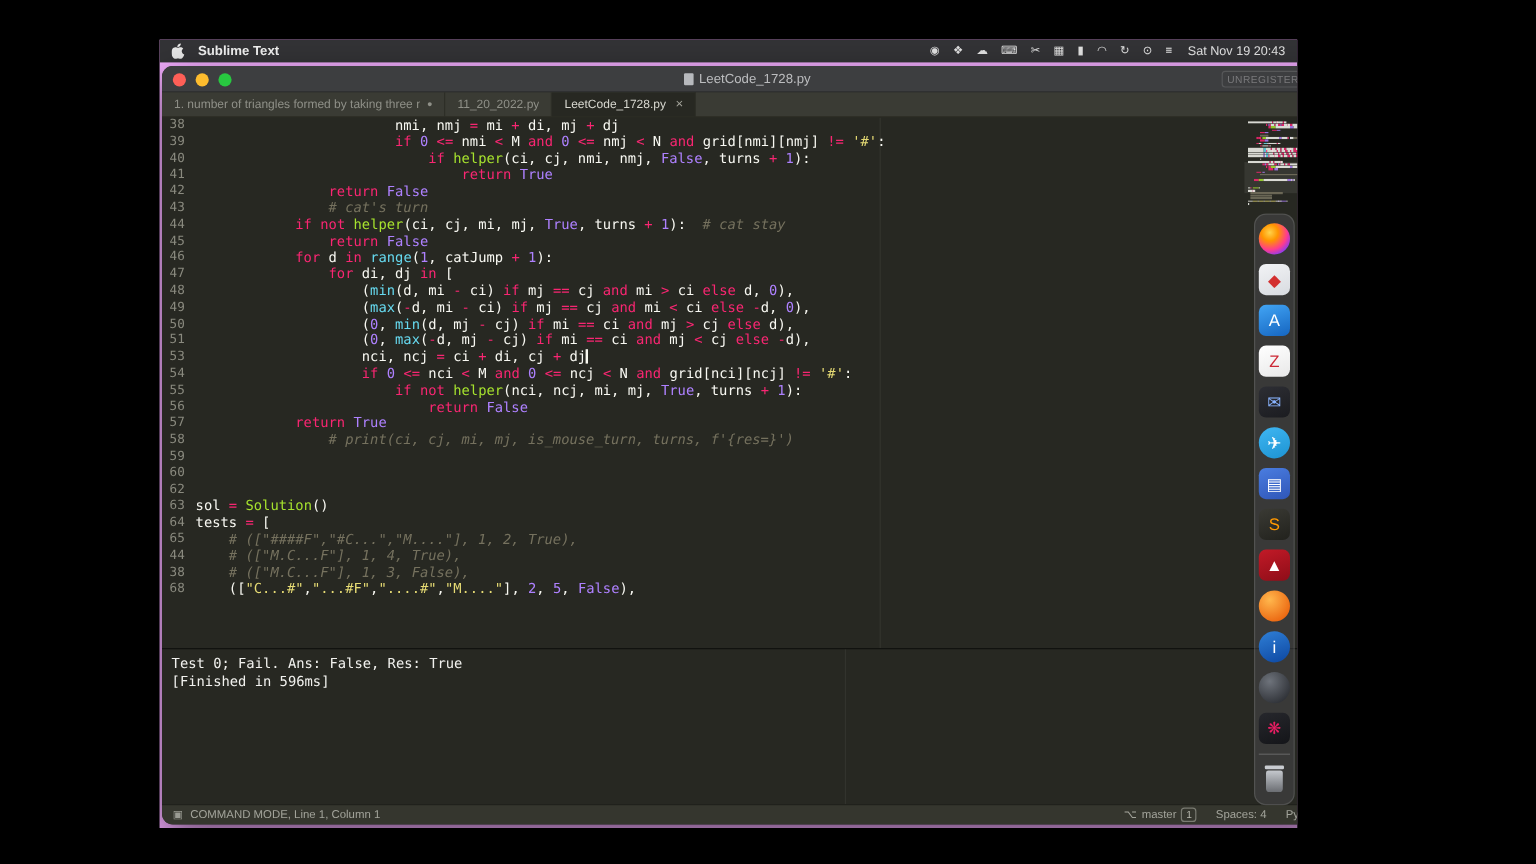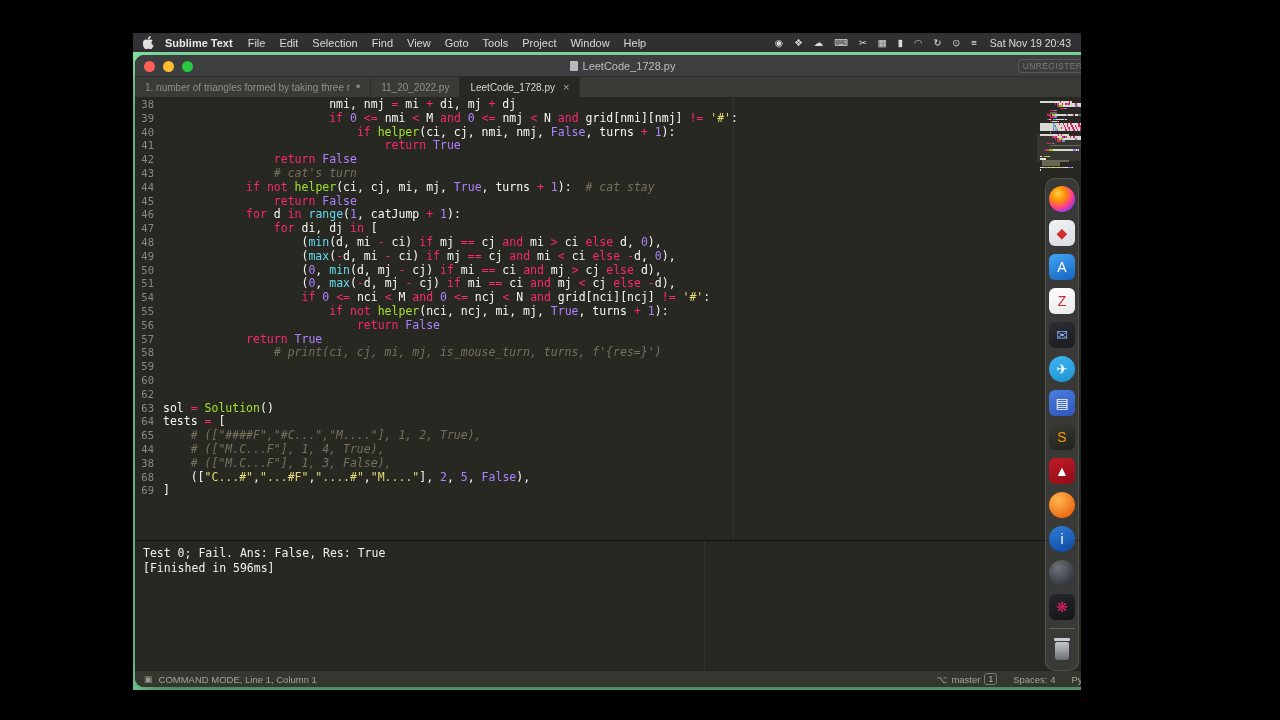--- a/index.html
+++ b/index.html
@@ -1,20 +1,20 @@
 <!DOCTYPE html>
 <html><head>
 <meta charset="utf-8">
 <style>
   * { margin:0; padding:0; box-sizing:border-box; }
   html,body { width:1280px; height:720px; background:#000; overflow:hidden; }
   body { font-family:"Liberation Sans", sans-serif; }
 
   .stage { position:relative; width:1280px; height:720px; background:#000; }
-  .screen { position:absolute; left:133px; top:33px; width:948px; height:657px; background:#86efac; overflow:hidden; }
+  .screen { position:absolute; left:133px; top:33px; width:948px; height:657px; background:#f0abfc; overflow:hidden; }
 
   
   .menubar { position:absolute; top:0; left:0; right:0; height:19px; background:#333336;
              display:flex; align-items:center; padding:0 10px; color:#e6e6e6; font-size:11px; }
   .apple { display:flex; align-items:center; }
   .appname { font-weight:bold; margin:0 8px 0 11px; color:#f2f2f2; }
   .mitem { margin:0 7px; color:#e0e0e0; }
   .mright { margin-left:auto; display:flex; align-items:center; gap:11px; font-size:9.5px; color:#e3e3e3; }
   .sicon { display:inline-block; line-height:1; }
   .clock { font-size:10.5px; margin-left:2px; white-space:nowrap; }
@@ -99,32 +99,20 @@
 
     <div class="menubar">
       <span class="apple">
         <span style="display:inline-flex;">
           <svg width="11" height="13" viewBox="0 0 170 200">
               <path fill="#e8e8e8" d="M150 70c-20 12-26 38-10 58 6 8 14 14 24 16-4 14-10 26-18 37-8 12-17 24-31 24-13 0-17-8-33-8s-20 8-33 8c-14 0-24-13-33-25C-2 152-10 104 8 76c9-14 24-23 40-23 13 0 25 8 33 8s21-9 35-9c12 0 24 5 34 18zM119 0c2 14-4 27-12 37-8 9-21 16-33 15-2-13 5-27 13-35C95 8 108 1 119 0z"></path>
             </svg>
         </span>
       </span>
       <span class="appname">Sublime Text</span>
-      <span id="menu-items" style="display:flex;">
-          <span class="mitem">File</span>
-          <span class="mitem">Edit</span>
-          <span class="mitem">Selection</span>
-          <span class="mitem">Find</span>
-          <span class="mitem">View</span>
-          <span class="mitem">Goto</span>
-          <span class="mitem">Tools</span>
-          <span class="mitem">Project</span>
-          <span class="mitem">Window</span>
-          <span class="mitem">Help</span>
-        </span>
       <span class="mright">
         <span id="menu-status" style="display:flex; align-items:center; gap:11px;">
             <span class="sicon">◉</span>
             <span class="sicon">❖</span>
             <span class="sicon">☁</span>
             <span class="sicon">⌨</span>
             <span class="sicon">✂</span>
             <span class="sicon">▦</span>
             <span class="sicon">▮</span>
             <span class="sicon">◠</span>
@@ -178,35 +166,35 @@
             <div class="cl"><span class="ln">42</span><span class="ct"><span class="tok-p">                </span><span class="tok-k">return</span><span class="tok-p"> </span><span class="tok-n">False</span></span></div>
             <div class="cl"><span class="ln">43</span><span class="ct"><span class="tok-p">                </span><span class="tok-c"># cat's turn</span></span></div>
             <div class="cl"><span class="ln">44</span><span class="ct"><span class="tok-p">            </span><span class="tok-k">if</span><span class="tok-p"> </span><span class="tok-k">not</span><span class="tok-p"> </span><span class="tok-g">helper</span><span class="tok-p">(ci, cj, mi, mj, </span><span class="tok-n">True</span><span class="tok-p">, turns </span><span class="tok-k">+</span><span class="tok-p"> </span><span class="tok-n">1</span><span class="tok-p">):  </span><span class="tok-c"># cat stay</span></span></div>
             <div class="cl"><span class="ln">45</span><span class="ct"><span class="tok-p">                </span><span class="tok-k">return</span><span class="tok-p"> </span><span class="tok-n">False</span></span></div>
             <div class="cl"><span class="ln">46</span><span class="ct"><span class="tok-p">            </span><span class="tok-k">for</span><span class="tok-p"> d </span><span class="tok-k">in</span><span class="tok-p"> </span><span class="tok-f">range</span><span class="tok-p">(</span><span class="tok-n">1</span><span class="tok-p">, catJump </span><span class="tok-k">+</span><span class="tok-p"> </span><span class="tok-n">1</span><span class="tok-p">):</span></span></div>
             <div class="cl"><span class="ln">47</span><span class="ct"><span class="tok-p">                </span><span class="tok-k">for</span><span class="tok-p"> di, dj </span><span class="tok-k">in</span><span class="tok-p"> [</span></span></div>
             <div class="cl"><span class="ln">48</span><span class="ct"><span class="tok-p">                    (</span><span class="tok-f">min</span><span class="tok-p">(d, mi </span><span class="tok-k">-</span><span class="tok-p"> ci) </span><span class="tok-k">if</span><span class="tok-p"> mj </span><span class="tok-k">==</span><span class="tok-p"> cj </span><span class="tok-k">and</span><span class="tok-p"> mi </span><span class="tok-k">&gt;</span><span class="tok-p"> ci </span><span class="tok-k">else</span><span class="tok-p"> d, </span><span class="tok-n">0</span><span class="tok-p">),</span></span></div>
             <div class="cl"><span class="ln">49</span><span class="ct"><span class="tok-p">                    (</span><span class="tok-f">max</span><span class="tok-p">(</span><span class="tok-k">-</span><span class="tok-p">d, mi </span><span class="tok-k">-</span><span class="tok-p"> ci) </span><span class="tok-k">if</span><span class="tok-p"> mj </span><span class="tok-k">==</span><span class="tok-p"> cj </span><span class="tok-k">and</span><span class="tok-p"> mi </span><span class="tok-k">&lt;</span><span class="tok-p"> ci </span><span class="tok-k">else</span><span class="tok-p"> </span><span class="tok-k">-</span><span class="tok-p">d, </span><span class="tok-n">0</span><span class="tok-p">),</span></span></div>
             <div class="cl"><span class="ln">50</span><span class="ct"><span class="tok-p">                    (</span><span class="tok-n">0</span><span class="tok-p">, </span><span class="tok-f">min</span><span class="tok-p">(d, mj </span><span class="tok-k">-</span><span class="tok-p"> cj) </span><span class="tok-k">if</span><span class="tok-p"> mi </span><span class="tok-k">==</span><span class="tok-p"> ci </span><span class="tok-k">and</span><span class="tok-p"> mj </span><span class="tok-k">&gt;</span><span class="tok-p"> cj </span><span class="tok-k">else</span><span class="tok-p"> d),</span></span></div>
             <div class="cl"><span class="ln">51</span><span class="ct"><span class="tok-p">                    (</span><span class="tok-n">0</span><span class="tok-p">, </span><span class="tok-f">max</span><span class="tok-p">(</span><span class="tok-k">-</span><span class="tok-p">d, mj </span><span class="tok-k">-</span><span class="tok-p"> cj) </span><span class="tok-k">if</span><span class="tok-p"> mi </span><span class="tok-k">==</span><span class="tok-p"> ci </span><span class="tok-k">and</span><span class="tok-p"> mj </span><span class="tok-k">&lt;</span><span class="tok-p"> cj </span><span class="tok-k">else</span><span class="tok-p"> </span><span class="tok-k">-</span><span class="tok-p">d),</span></span></div>
+            <div class="cl"><span class="ln">53</span><span class="ct"><span class="tok-p">                    nci, ncj </span><span class="tok-k">=</span><span class="tok-p"> ci </span><span class="tok-k">+</span><span class="tok-p"> di, cj </span><span class="tok-k">+</span><span class="tok-p"> dj</span><span class="cursor"></span></span></div>
             <div class="cl"><span class="ln">54</span><span class="ct"><span class="tok-p">                    </span><span class="tok-k">if</span><span class="tok-p"> </span><span class="tok-n">0</span><span class="tok-p"> </span><span class="tok-k">&lt;=</span><span class="tok-p"> nci </span><span class="tok-k">&lt;</span><span class="tok-p"> M </span><span class="tok-k">and</span><span class="tok-p"> </span><span class="tok-n">0</span><span class="tok-p"> </span><span class="tok-k">&lt;=</span><span class="tok-p"> ncj </span><span class="tok-k">&lt;</span><span class="tok-p"> N </span><span class="tok-k">and</span><span class="tok-p"> grid[nci][ncj] </span><span class="tok-k">!=</span><span class="tok-p"> </span><span class="tok-s">'#'</span><span class="tok-p">:</span></span></div>
             <div class="cl"><span class="ln">55</span><span class="ct"><span class="tok-p">                        </span><span class="tok-k">if</span><span class="tok-p"> </span><span class="tok-k">not</span><span class="tok-p"> </span><span class="tok-g">helper</span><span class="tok-p">(nci, ncj, mi, mj, </span><span class="tok-n">True</span><span class="tok-p">, turns </span><span class="tok-k">+</span><span class="tok-p"> </span><span class="tok-n">1</span><span class="tok-p">):</span></span></div>
             <div class="cl"><span class="ln">56</span><span class="ct"><span class="tok-p">                            </span><span class="tok-k">return</span><span class="tok-p"> </span><span class="tok-n">False</span></span></div>
             <div class="cl"><span class="ln">57</span><span class="ct"><span class="tok-p">            </span><span class="tok-k">return</span><span class="tok-p"> </span><span class="tok-n">True</span></span></div>
             <div class="cl"><span class="ln">58</span><span class="ct"><span class="tok-p">                </span><span class="tok-c"># print(ci, cj, mi, mj, is_mouse_turn, turns, f'{res=}')</span></span></div>
             <div class="cl"><span class="ln">59</span><span class="ct"></span></div>
             <div class="cl"><span class="ln">60</span></div>
             <div class="cl"><span class="ln">62</span><span class="ct"></span></div>
             <div class="cl"><span class="ln">63</span><span class="ct"><span class="tok-p">sol </span><span class="tok-k">=</span><span class="tok-p"> </span><span class="tok-g">Solution</span><span class="tok-p">()</span></span></div>
             <div class="cl"><span class="ln">64</span><span class="ct"><span class="tok-p">tests </span><span class="tok-k">=</span><span class="tok-p"> [</span></span></div>
             <div class="cl"><span class="ln">65</span><span class="ct"><span class="tok-p">    </span><span class="tok-c"># (["####F","#C...","M...."], 1, 2, True),</span></span></div>
             <div class="cl"><span class="ln">44</span><span class="ct"><span class="tok-p">    </span><span class="tok-c"># (["M.C...F"], 1, 4, True),</span></span></div>
             <div class="cl"><span class="ln">38</span><span class="ct"><span class="tok-p">    </span><span class="tok-c"># (["M.C...F"], 1, 3, False),</span></span></div>
             <div class="cl"><span class="ln">68</span><span class="ct"><span class="tok-p">    ([</span><span class="tok-s">"C...#"</span><span class="tok-p">,</span><span class="tok-s">"...#F"</span><span class="tok-p">,</span><span class="tok-s">"....#"</span><span class="tok-p">,</span><span class="tok-s">"M...."</span><span class="tok-p">], </span><span class="tok-n">2</span><span class="tok-p">, </span><span class="tok-n">5</span><span class="tok-p">, </span><span class="tok-n">False</span><span class="tok-p">),</span></span></div>
-            <div class="cl"><span class="ln">69</span><span class="ct"><span class="tok-p">]</span></span></div>
           </div>
         <div class="minimap">
           <div class="mviewport"></div>
           <div id="mmrows">
               <div class="mm-row"><span style="width: 20.46px; background: rgb(248, 248, 242);"></span><span style="width: 0.62px; background: rgb(249, 38, 114);"></span><span style="width: 2.48px; background: rgb(248, 248, 242);"></span><span style="width: 0.62px; background: rgb(249, 38, 114);"></span><span style="width: 4.96px; background: rgb(248, 248, 242);"></span><span style="width: 0.62px; background: rgb(249, 38, 114);"></span><span style="width: 1.86px; background: rgb(248, 248, 242);"></span></div>
               <div class="mm-row"><span style="width: 14.88px;"></span><span style="width: 1.24px; background: rgb(249, 38, 114);"></span><span style="width: 0.62px;"></span><span style="width: 0.62px; background: rgb(174, 129, 255);"></span><span style="width: 0.62px;"></span><span style="width: 1.24px; background: rgb(249, 38, 114);"></span><span style="width: 3.1px; background: rgb(248, 248, 242);"></span><span style="width: 0.62px; background: rgb(249, 38, 114);"></span><span style="width: 1.86px; background: rgb(248, 248, 242);"></span><span style="width: 1.86px; background: rgb(249, 38, 114);"></span><span style="width: 0.62px;"></span><span style="width: 0.62px; background: rgb(174, 129, 255);"></span><span style="width: 0.62px;"></span><span style="width: 1.24px; background: rgb(249, 38, 114);"></span><span style="width: 3.1px; background: rgb(248, 248, 242);"></span><span style="width: 0.62px; background: rgb(249, 38, 114);"></span><span style="width: 1.86px; background: rgb(248, 248, 242);"></span><span style="width: 1.86px; background: rgb(249, 38, 114);"></span><span style="width: 9.92px; background: rgb(248, 248, 242);"></span><span style="width: 1.24px; background: rgb(249, 38, 114);"></span><span style="width: 0.62px;"></span><span style="width: 1.86px; background: rgb(230, 219, 116);"></span><span style="width: 0.62px; background: rgb(248, 248, 242);"></span></div>
               <div class="mm-row"><span style="width: 17.36px;"></span><span style="width: 1.24px; background: rgb(249, 38, 114);"></span><span style="width: 0.62px;"></span><span style="width: 3.72px; background: rgb(166, 226, 46);"></span><span style="width: 11.78px; background: rgb(248, 248, 242);"></span><span style="width: 3.1px; background: rgb(174, 129, 255);"></span><span style="width: 4.96px; background: rgb(248, 248, 242);"></span><span style="width: 0.62px; background: rgb(249, 38, 114);"></span><span style="width: 0.62px;"></span><span style="width: 0.62px; background: rgb(174, 129, 255);"></span><span style="width: 1.24px; background: rgb(248, 248, 242);"></span></div>
               <div class="mm-row"><span style="width: 19.84px;"></span><span style="width: 3.72px; background: rgb(249, 38, 114);"></span><span style="width: 0.62px;"></span><span style="width: 2.48px; background: rgb(174, 129, 255);"></span></div>
               <div class="mm-row"><span style="width: 9.92px;"></span><span style="width: 3.72px; background: rgb(249, 38, 114);"></span><span style="width: 0.62px;"></span><span style="width: 3.1px; background: rgb(174, 129, 255);"></span></div>
               <div class="mm-row"><span style="width: 9.92px;"></span><span style="width: 7.44px; background: rgb(117, 113, 94);"></span></div>

